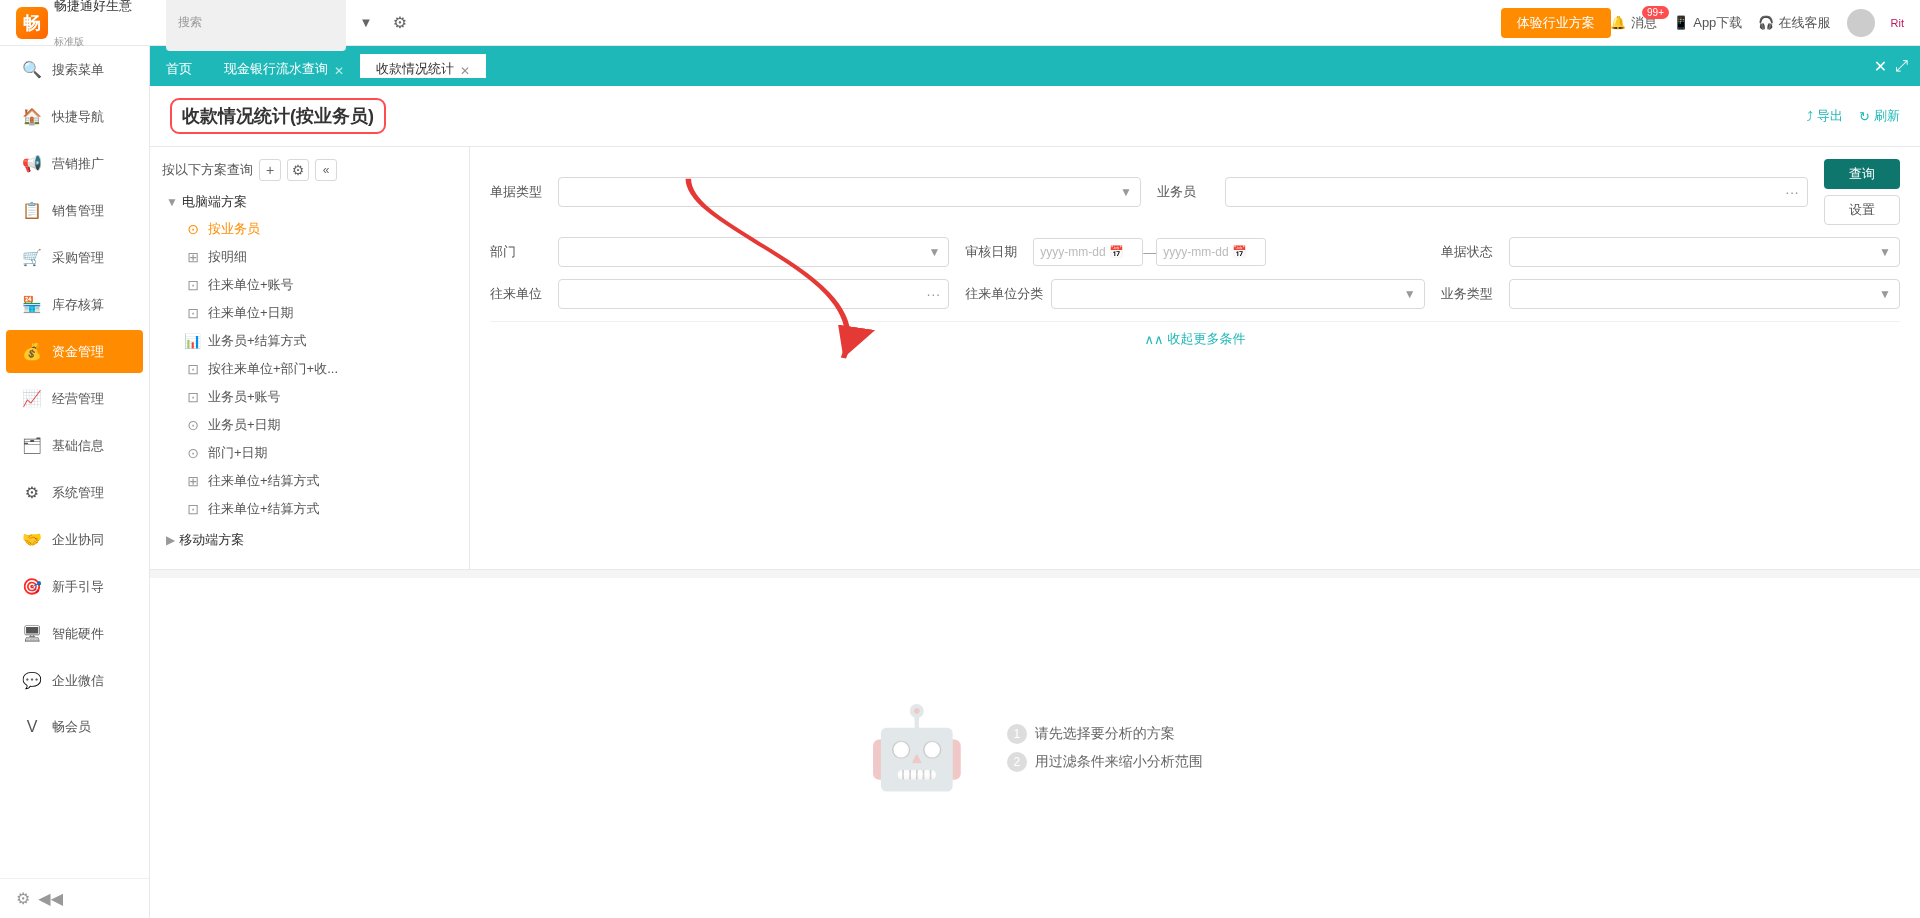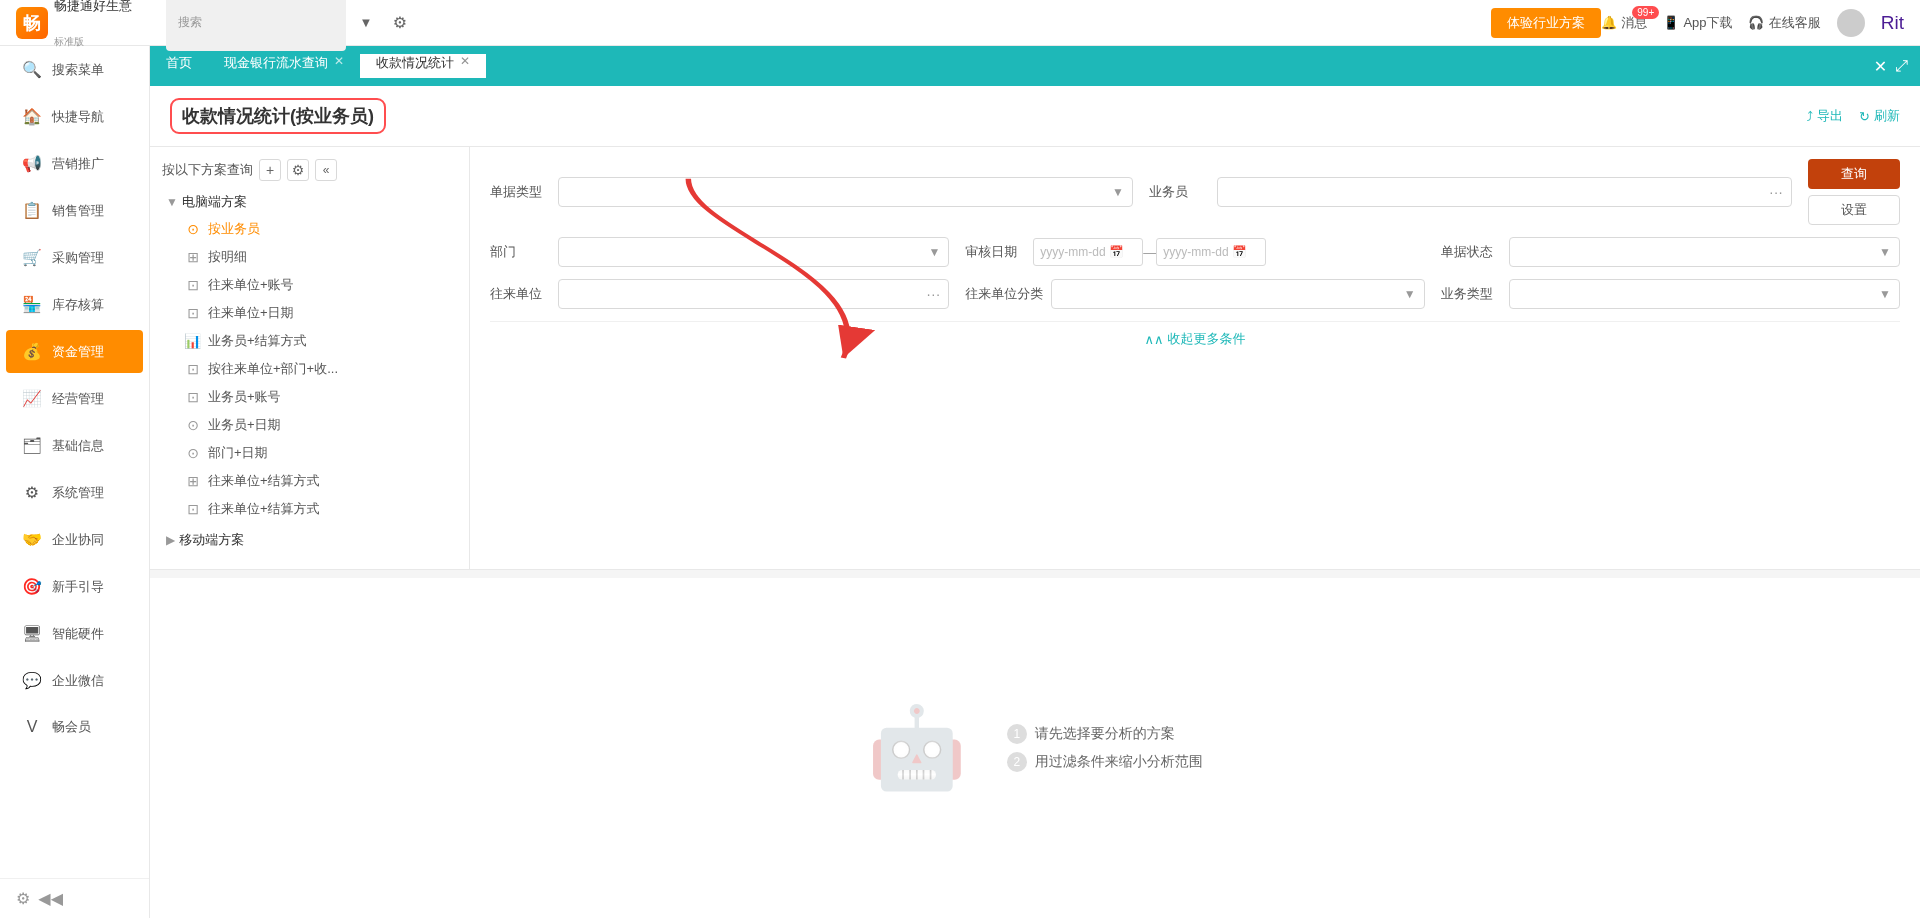--- a/index.html
+++ b/index.html
@@ -171,21 +171,21 @@
       display: flex;
       align-items: center;
       height: 40px;
       padding: 0;
       flex-shrink: 0;
     }
     .tab-item {
       padding: 0 16px;
       height: 24px;
       display: flex;
-      align-items: flex-start;
+      align-items: flex-end;
       cursor: pointer;
       color: white;
       font-size: 13px;
       gap: 6px;
       white-space: nowrap;
       position: relative;
     }
     .tab-item.home { background: transparent; }
     .tab-item.active { background: #fff; color: #333; }
     .tab-close {
@@ -385,35 +385,35 @@
 
     
     .query-buttons {
       display: flex;
       flex-direction: column;
       gap: 6px;
       flex-shrink: 0;
       align-self: flex-start;
     }
     .btn-query {
-      background: #c2410c;
+      background: #0f766e;
       color: white;
       border: none;
       border-radius: 4px;
       padding: 6px 20px;
       font-size: 13px;
       cursor: pointer;
       white-space: nowrap;
     }
     .btn-settings {
       background: #fff;
       color: #555;
       border: 1px solid #d9d9d9;
       border-radius: 4px;
-      padding: 5px 32px;
+      padding: 5px 24px;
       font-size: 13px;
       cursor: pointer;
     }
 
     
     .collapse-row {
       display: flex;
       justify-content: center;
       padding: 8px 0;
       color: #1eb8b8;
@@ -518,21 +518,21 @@
     </div>
     <div class="header-right-item">
       <span>📱</span>
       <span>App下载</span>
     </div>
     <div class="header-right-item">
       <span>🎧</span>
       <span>在线客服</span>
     </div>
     <div class="user-avatar"></div>
-    <span style="font-size:19px;color:#4c1d95;">Rit</span>
+    <span style="font-size:11px;color:#be185d;">Rit</span>
   </div>
 </div>
 
 <div class="main-layout">
 
   <div class="sidebar">
 
     <div class="sidebar-item">
       <span class="sidebar-icon">🔍</span>
       <span>搜索菜单</span>

